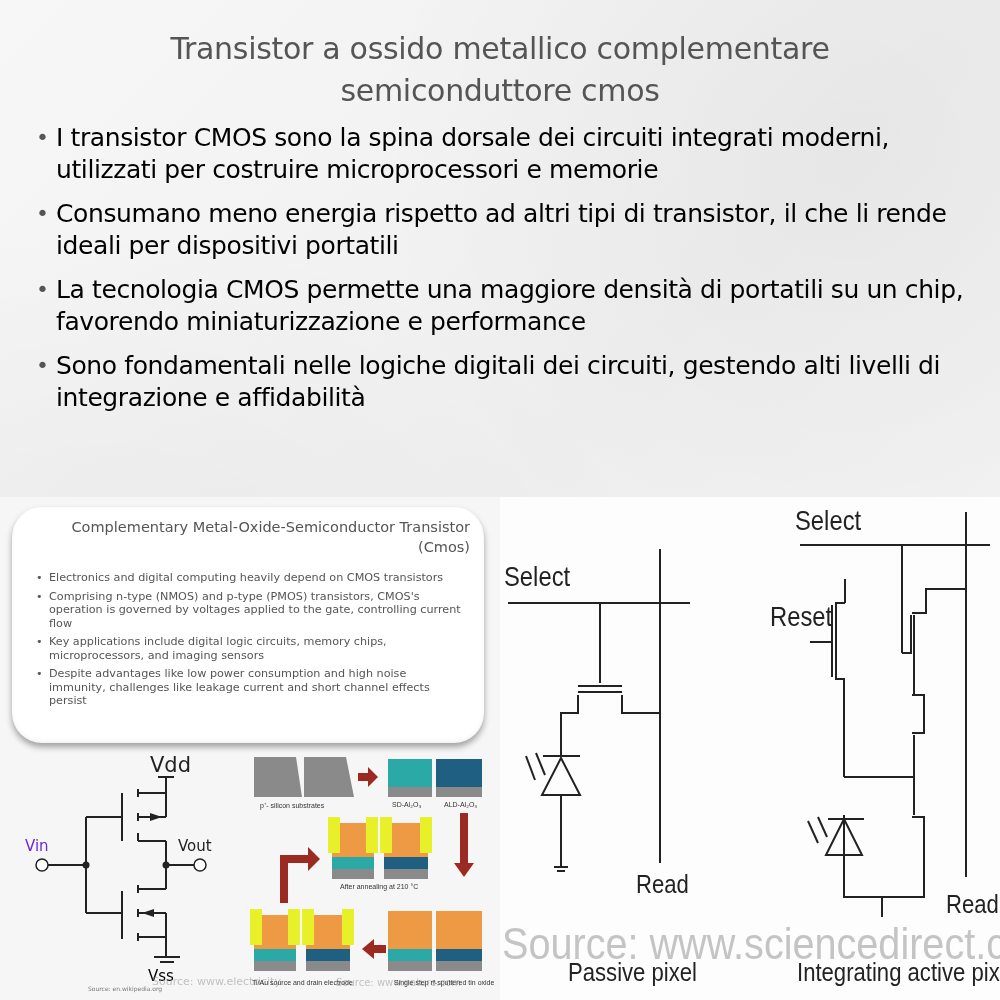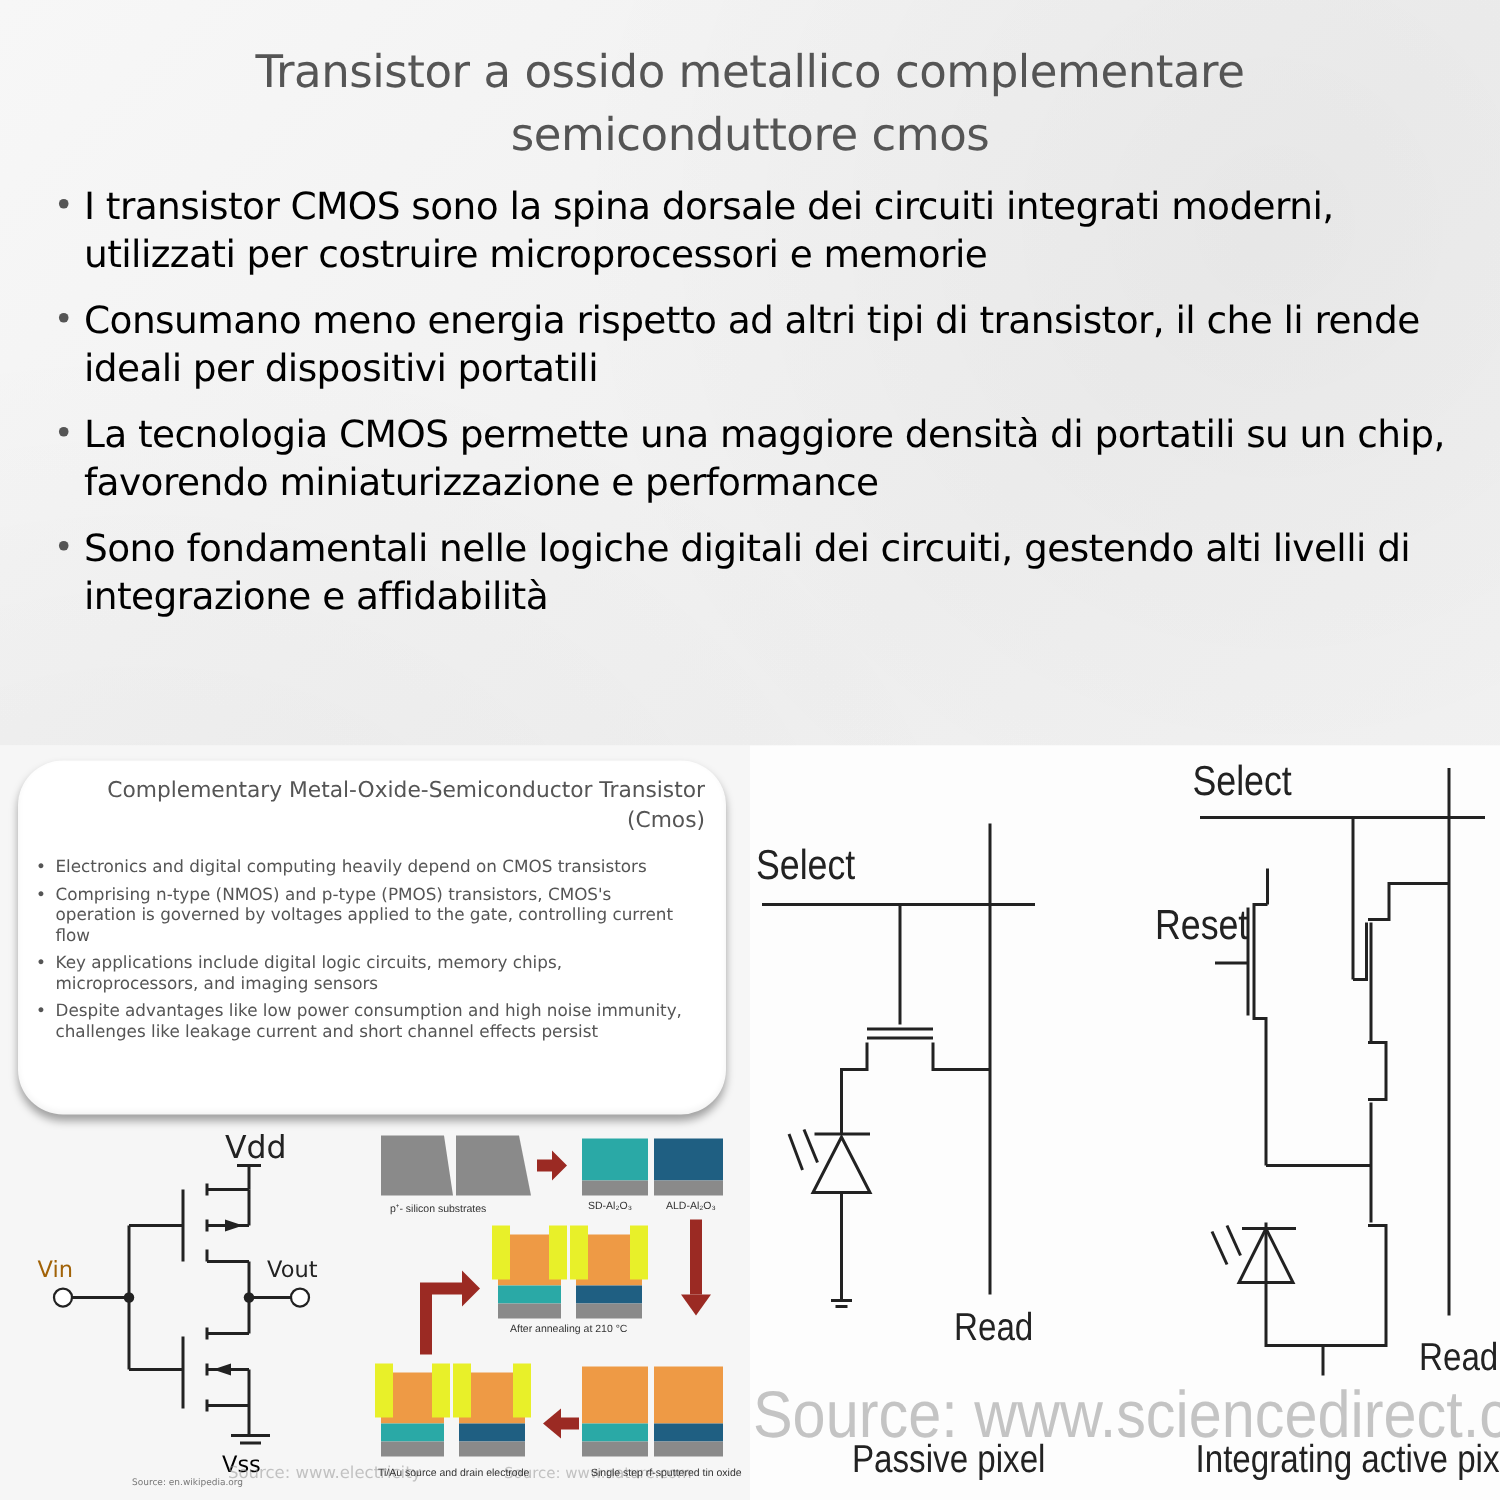--- a/index.html
+++ b/index.html
@@ -47,21 +47,21 @@
   }
   .card {
     position: absolute; left: 12px; top: 10px; width: 472px; height: 236px;
     background: #fff; border-radius: 30px;
     box-shadow: 0 4px 6px rgba(0,0,0,0.35), inset 0 -2px 4px rgba(0,0,0,0.05);
   }
   .card-title {
     text-align: right; font-size: 14.5px; color: #555; line-height: 20px;
     padding: 10px 14px 0 14px;
   }
-  .card-list { list-style: none; padding: 14px 20px 0 12px; }
+  .card-list { list-style: none; padding: 14px 20px 0 24px; }
   .card-list li {
     position: relative; padding-left: 13px;
     font-size: 11.2px; line-height: 13.5px; color: #555; margin-bottom: 5px;
   }
   .card-list li::before { content: "•"; position: absolute; left: 0; top: 0; }
 
   .inverter { position: absolute; left: 0; top: 248px; width: 240px; height: 255px; }
   .process { position: absolute; left: 240px; top: 248px; width: 260px; height: 255px; }
   .right-panel {
     position: absolute; left: 500px; top: 0; width: 500px; height: 503px; background: #fdfdfd;
@@ -151,21 +151,21 @@
           <line x1="160" y1="217" x2="174" y2="217"></line>
         </g>
         <polygon points="150,68 162,72 150,76" fill="#222"></polygon>
         <polygon points="154,164 142,168 154,172" fill="#222"></polygon>
         <circle cx="86" cy="120" r="3.5" fill="#222"></circle>
         <circle cx="166" cy="120" r="3.5" fill="#222"></circle>
         <circle cx="42" cy="120" r="6" fill="#fff" stroke="#222" stroke-width="1.5"></circle>
         <circle cx="200" cy="120" r="6" fill="#fff" stroke="#222" stroke-width="1.5"></circle>
       </svg>
       <div style="position:absolute;left:150px;top:8px;font-size:21px;color:#222;">Vdd</div>
-      <div style="position:absolute;left:25px;top:92px;font-size:15px;color:#a16207;">Vin</div>
+      <div style="position:absolute;left:25px;top:92px;font-size:15px;color:#6d28d9;">Vin</div>
       <div style="position:absolute;left:178px;top:92px;font-size:15px;color:#222;">Vout</div>
       <div style="position:absolute;left:148px;top:222px;font-size:15px;color:#000000;text-align:right;">Vss</div>
       <div class="src-small" style="left:88px;top:240px;">Source: en.wikipedia.org</div>
       <div class="watermark" style="left:152px;top:230px;font-size:11px;">Source: www.electricity</div>
     </div>
 
     <div class="process">
       <svg width="260" height="255" viewBox="0 0 260 255">
 
         <polygon points="14,12 56,12 62,52 14,52" fill="#8a8a8a"></polygon>

